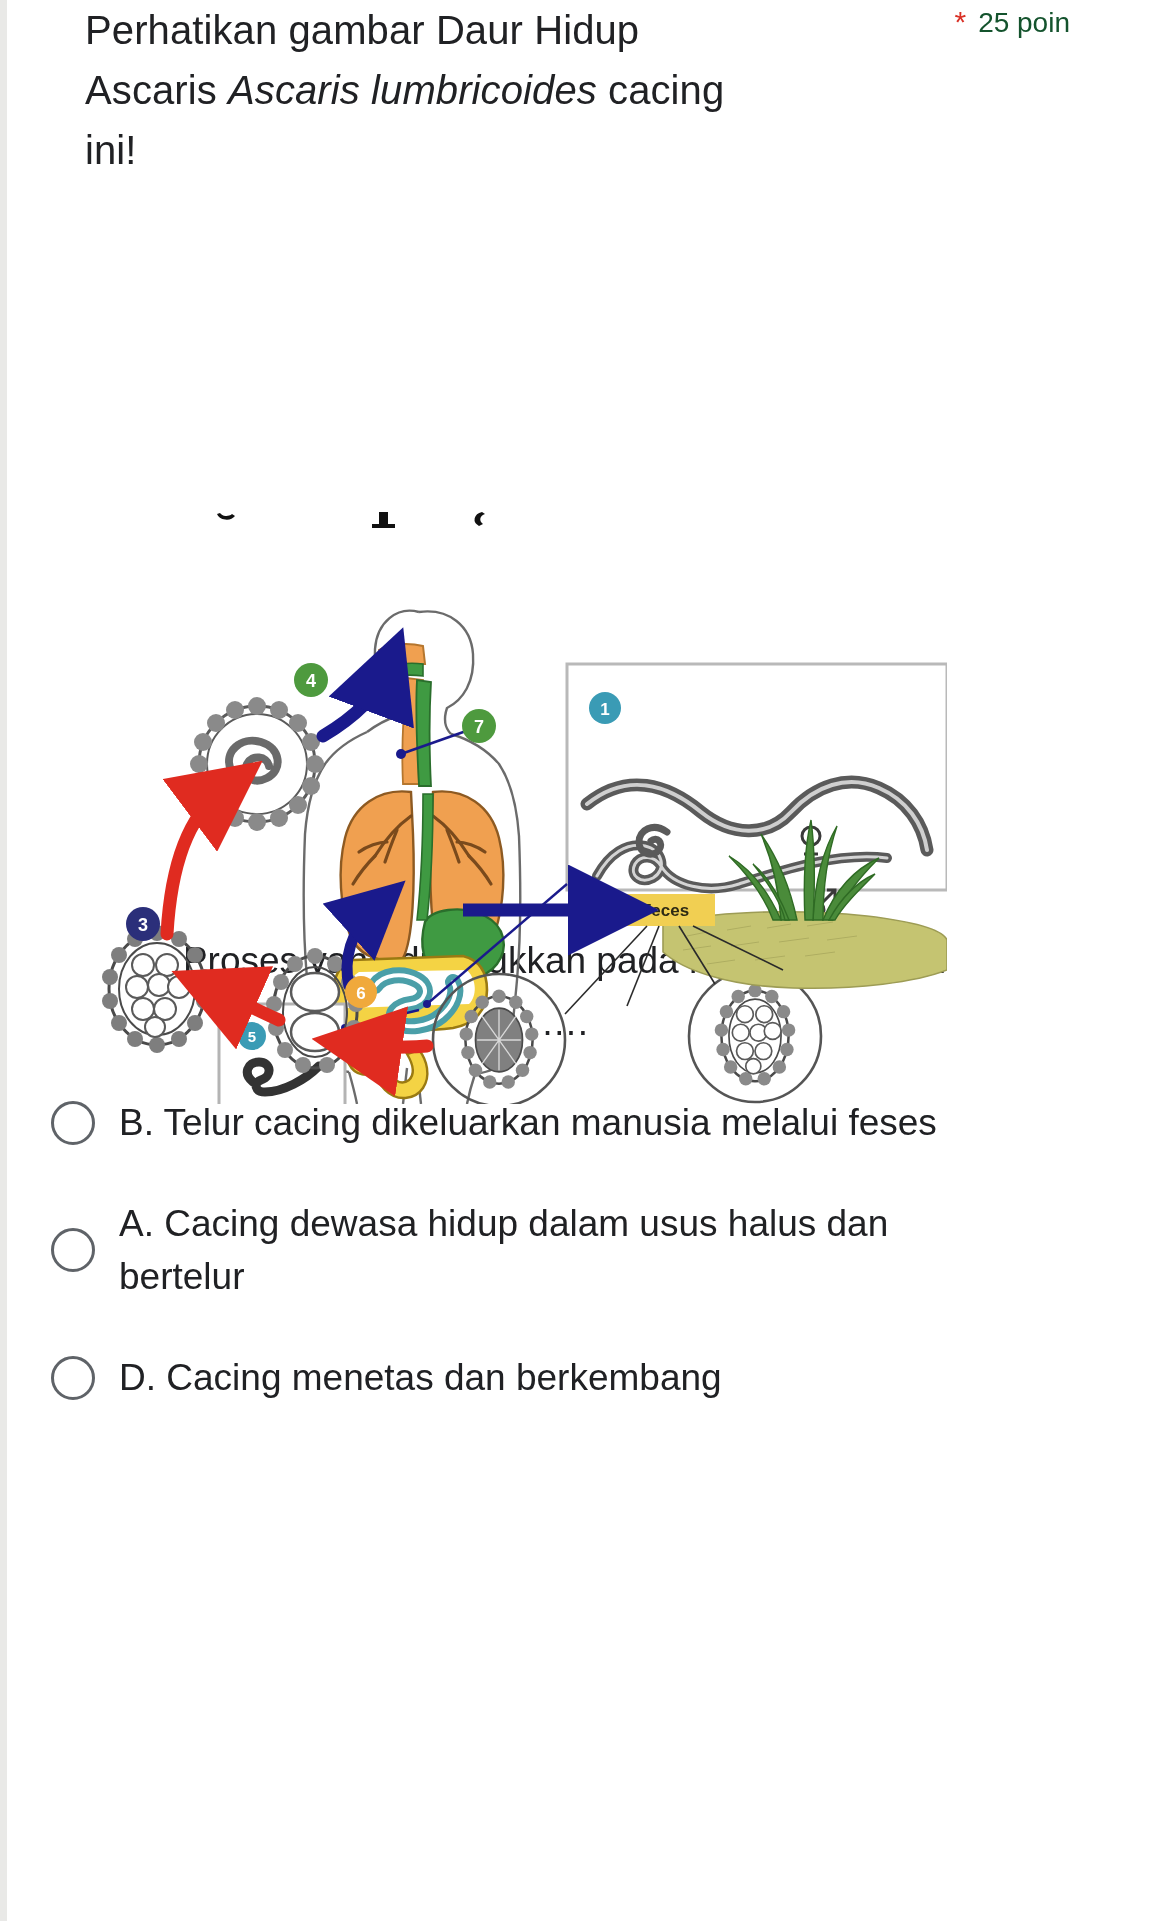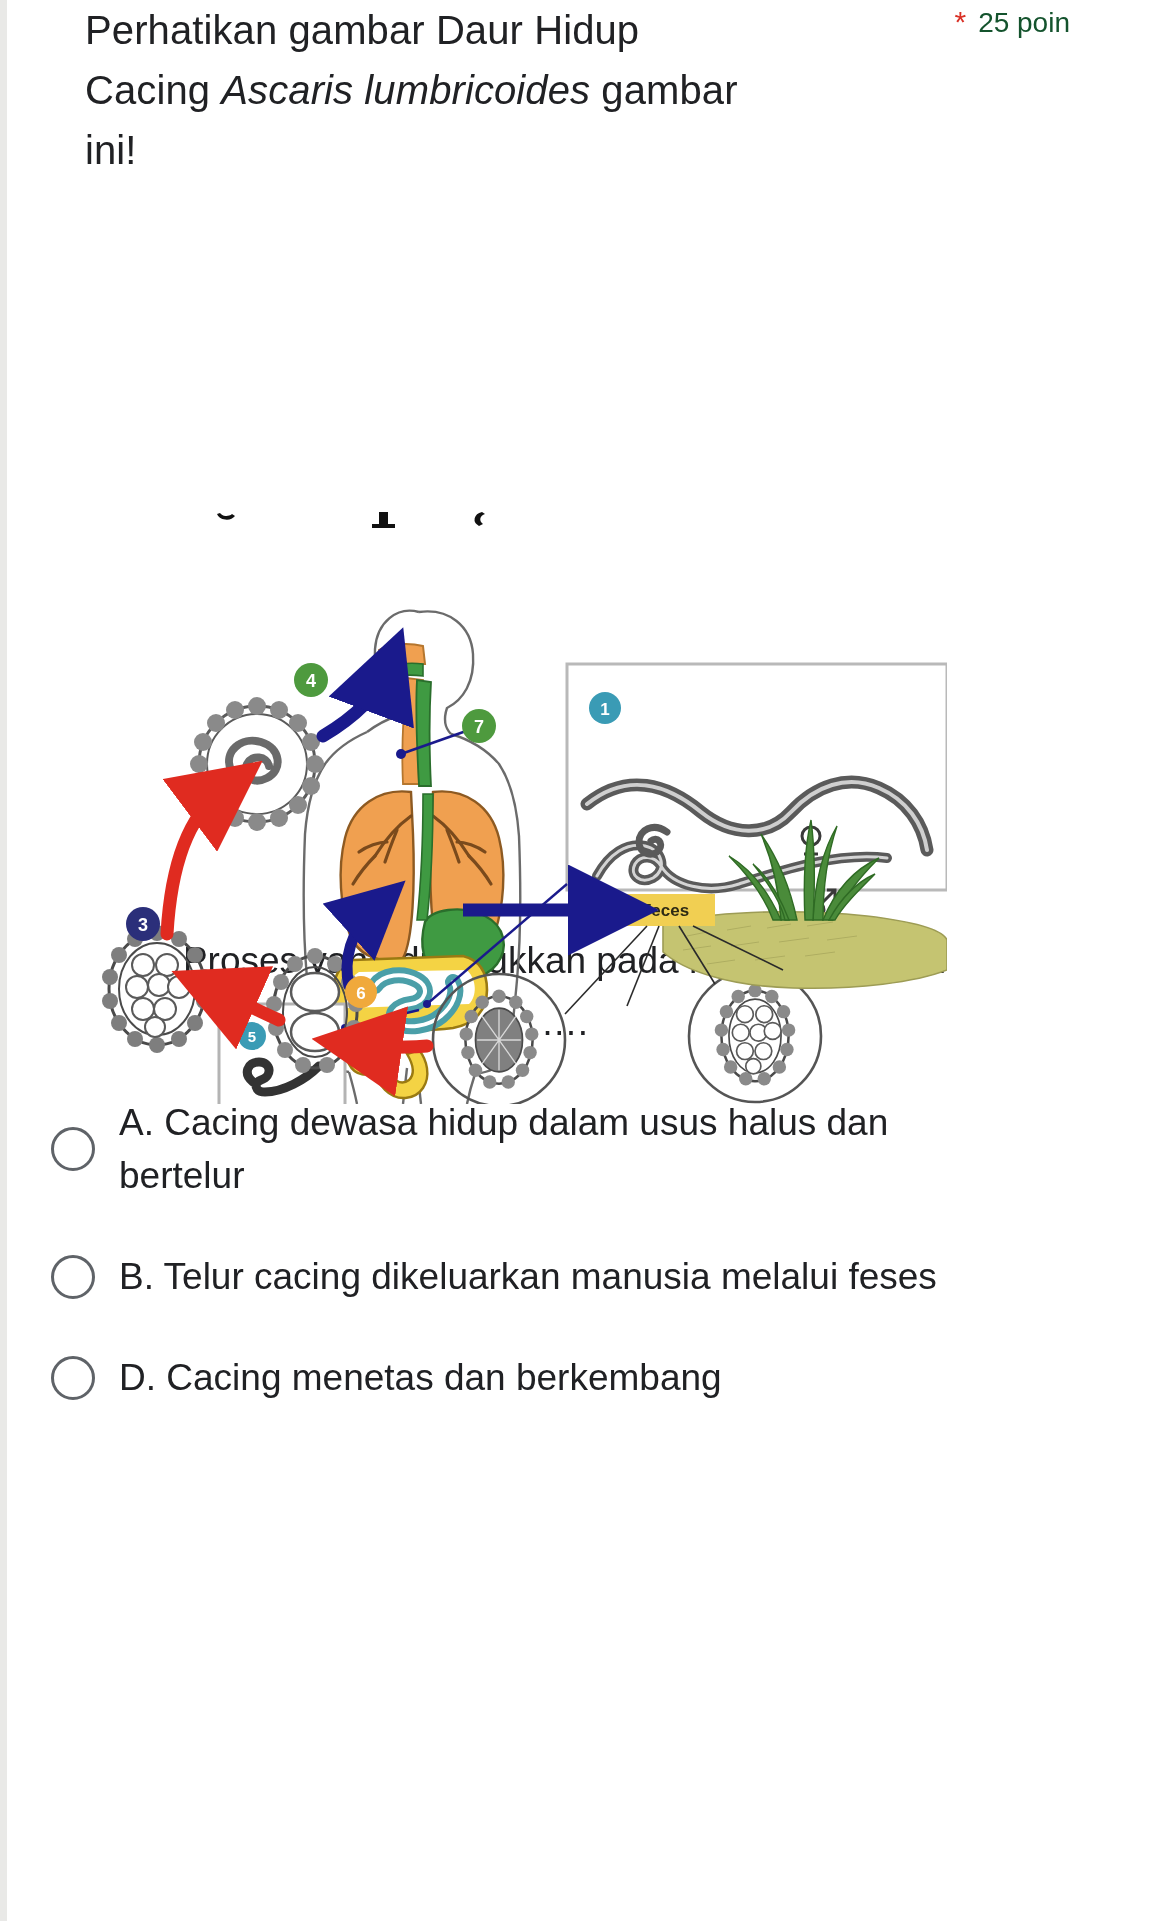--- a/index.html
+++ b/index.html
@@ -115,21 +115,21 @@
 <div id="page">
 
   <div class="left-edge"></div>
   <div class="right-edge"></div>
 
   <div class="card">
 
     <div class="q-header">
       <div class="q-title">
         <span>Perhatikan gambar Daur Hidup</span><br>
-        <span>Cacing </span><em>Ascaris lumbricoides</em><span> gambar</span><br>
+        <span>Ascaris </span><em>Ascaris lumbricoides</em><span> cacing</span><br>
         <span>ini!</span>
       </div>
       <div class="points-wrap">
         <span class="req-star">*</span>
         <span class="points-label">25 poin</span>
       </div>
     </div>
 
     <div class="diagram-wrap">
       <div class="diagram">
@@ -480,25 +480,25 @@
     </div>
 
     <div class="prompt">
       <div>Proses yang ditunjukkan pada nomor 5 adalah</div>
       <div>….</div>
     </div>
 
     <div class="options">
       <div class="option">
         <span class="radio"></span>
-        <span class="opt-text">A. Cacing dewasa hidup dalam usus halus dan bertelur</span>
+        <span class="opt-text">B. Telur cacing dikeluarkan manusia melalui feses</span>
       </div>
       <div class="option">
         <span class="radio"></span>
-        <span class="opt-text">B. Telur cacing dikeluarkan manusia melalui feses</span>
+        <span class="opt-text">A. Cacing dewasa hidup dalam usus halus dan bertelur</span>
       </div>
       <div class="option">
         <span class="radio"></span>
         <span class="opt-text">D. Cacing menetas dan berkembang</span>
       </div>
     </div>
 
   </div>
 </div>
 

